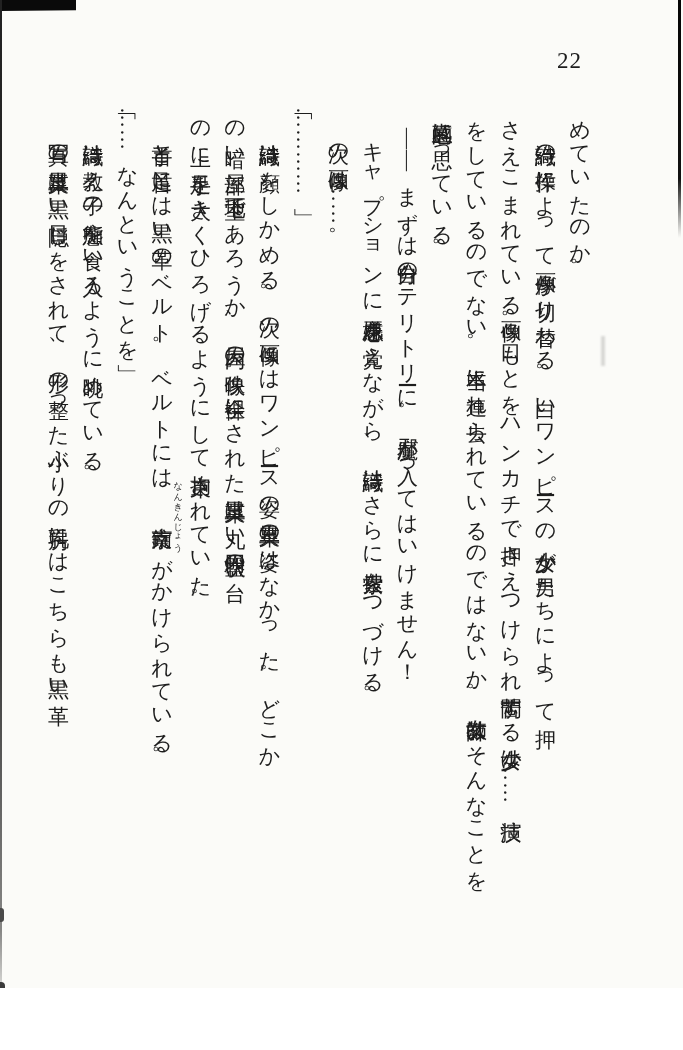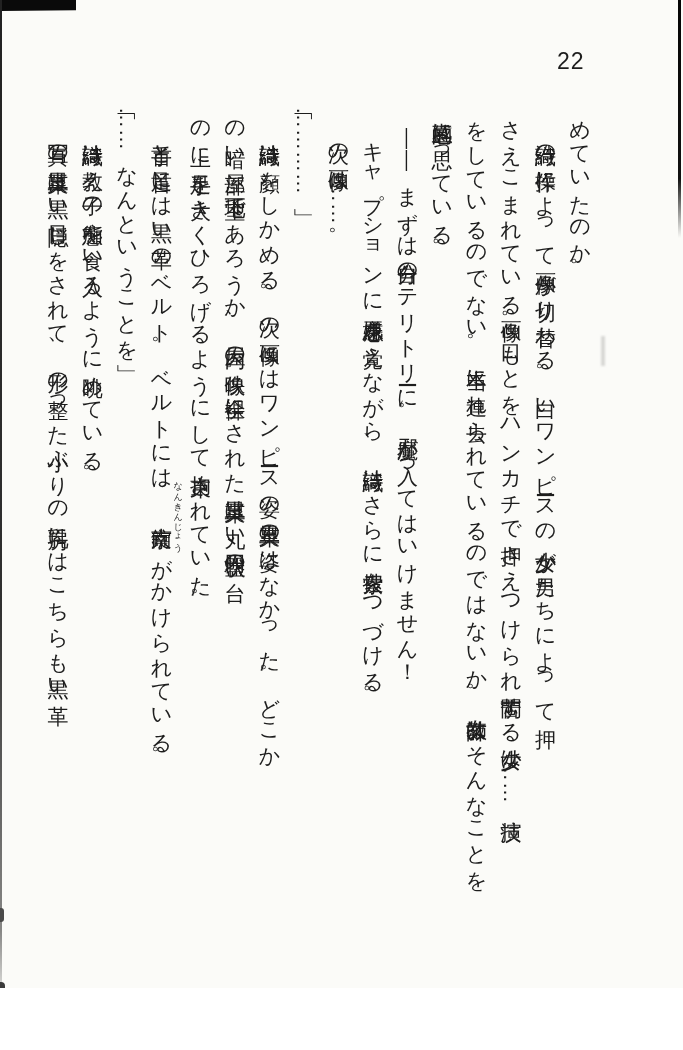--- a/index.html
+++ b/index.html
@@ -3,21 +3,21 @@
 <meta charset="utf-8">
 <style>
   html, body { margin: 0; padding: 0; background: #ffffff; }
 
   .page {
     position: relative;
     width: 683px;
     height: 988px;
     overflow: hidden;
     background: var(--paper, #fbfbf8);
-    font-family: Liberation Sans, sans-serif;
+    font-family: Liberation Serif, serif;
     color: var(--ink, #1d1d1d);
   }
 
   
   .artifact { position: absolute; }
   .top-left-bar {
     left: 0; top: 0; width: 76px; height: 11px;
     background: #0a0a0a;
     transform: skewY(-0.6deg);
     transform-origin: left top;

